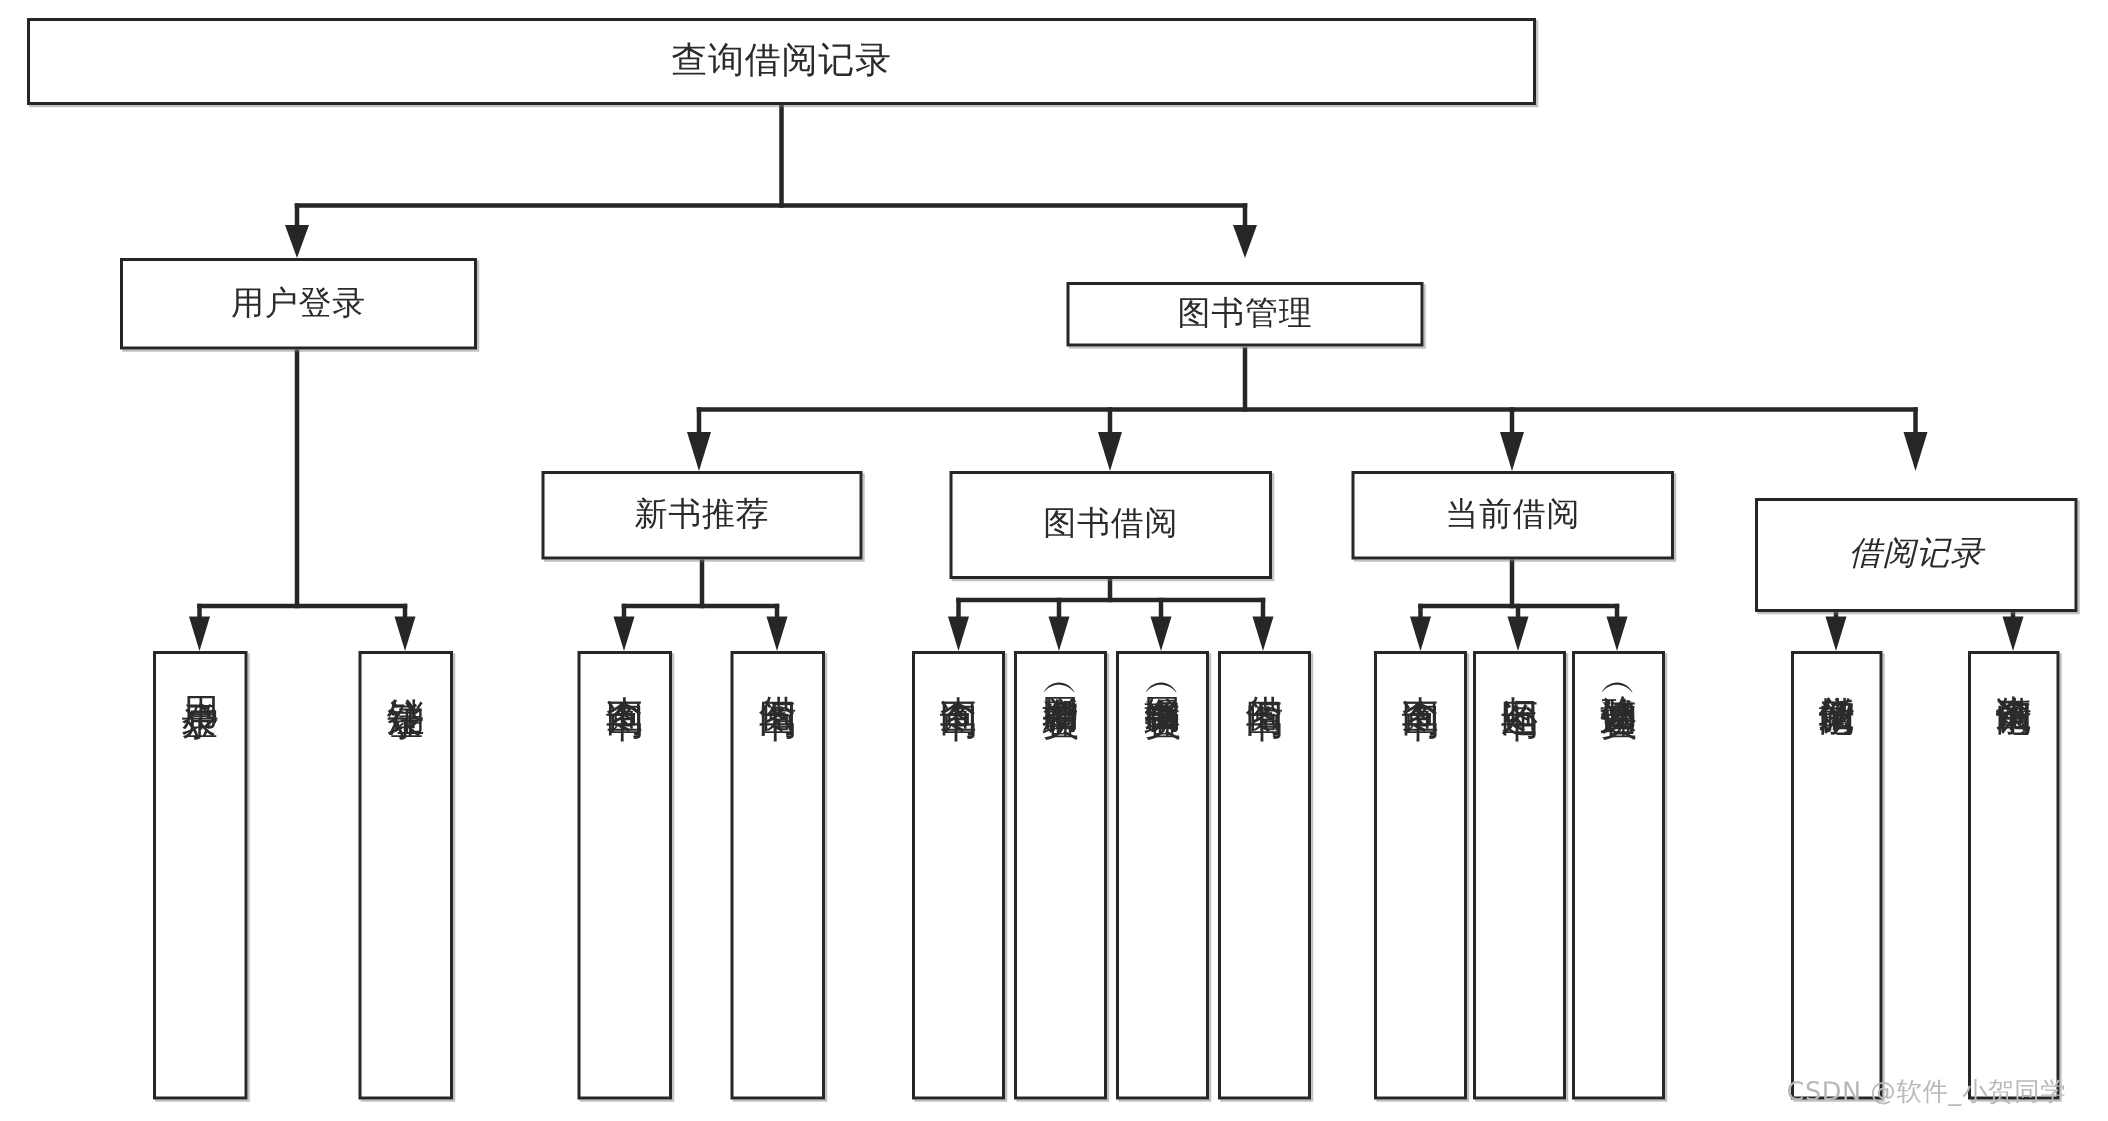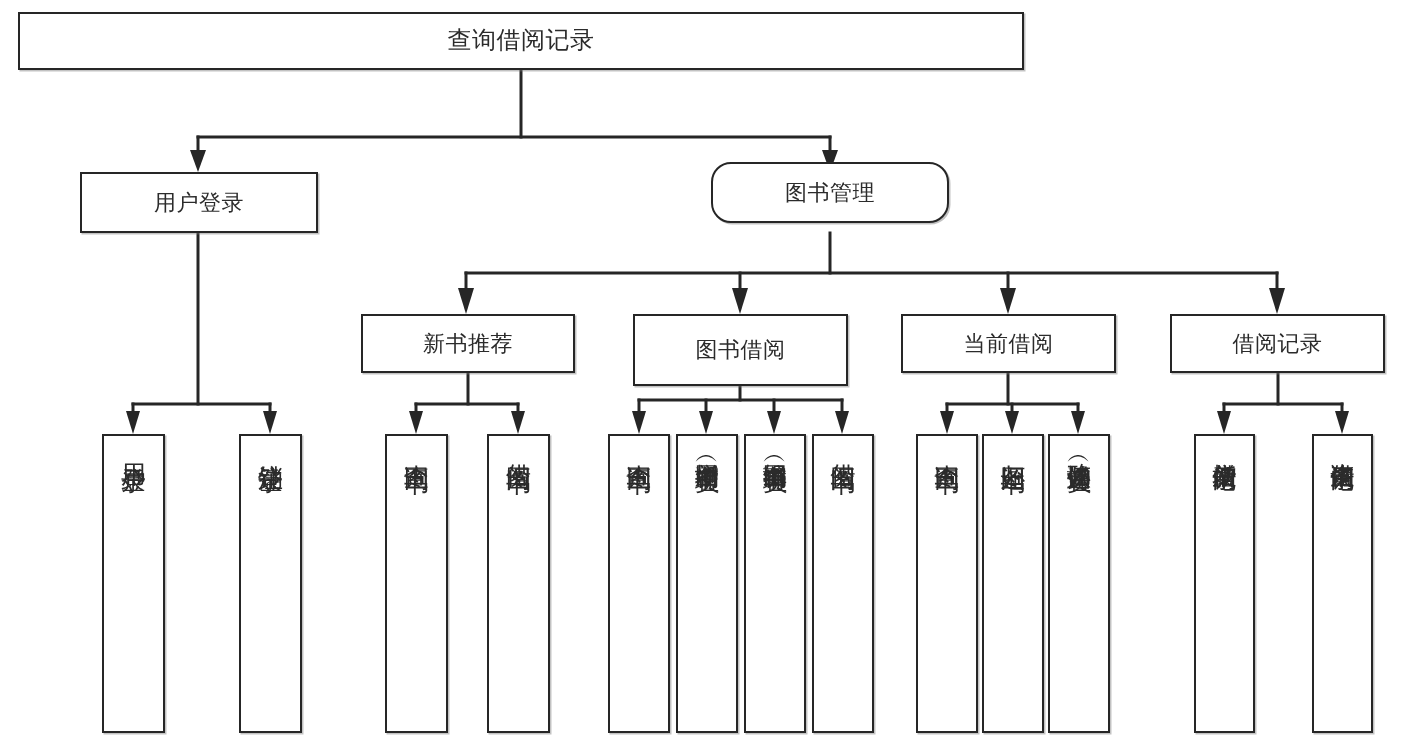--- a/index.html
+++ b/index.html
@@ -151,34 +151,34 @@
     </g>
   </svg>
 
   <div class="node h root" style="left:18px; top:12px; width:1006px; height:58px;">
     <span class="lbl">查询借阅记录</span>
   </div>
 
   <div class="node h lvl2" style="left:80px; top:172px; width:238px; height:61px;">
     <span class="lbl">用户登录</span>
   </div>
-  <div class="node h lvl2" style="left:711px; top:162px; width:238px; height:61px;border-radius:20px;">
+  <div class="node h lvl2" style="left:711px; top:188px; width:238px; height:43px;">
     <span class="lbl">图书管理</span>
   </div>
 
   <div class="node h lvl2" style="left:361px; top:314px; width:214px; height:59px;">
     <span class="lbl">新书推荐</span>
   </div>
   <div class="node h lvl2" style="left:633px; top:314px; width:215px; height:72px;">
     <span class="lbl">图书借阅</span>
   </div>
   <div class="node h lvl2" style="left:901px; top:314px; width:215px; height:59px;">
     <span class="lbl">当前借阅</span>
   </div>
-  <div class="node h lvl2" style="left:1170px; top:314px; width:215px; height:59px;">
+  <div class="node h lvl2" style="left:1170px; top:332px; width:215px; height:76px;font-style:italic;">
     <span class="lbl">借阅记录</span>
   </div>
 
   <div class="node v" style="left:102px; top:434px; width:63px; height:299px;">
     <span class="lbl">用户登录</span>
   </div>
   <div class="node v" style="left:239px; top:434px; width:63px; height:299px;">
     <span class="lbl">注销登录</span>
   </div>
 
@@ -212,14 +212,15 @@
     <span class="lbl">确认归还（管理员）</span>
   </div>
 
   <div class="node v tall" style="left:1194px; top:434px; width:61px; height:299px;">
     <span class="lbl">新增借阅记录</span>
   </div>
   <div class="node v tall" style="left:1312px; top:434px; width:61px; height:299px;">
     <span class="lbl">查询借阅记录</span>
   </div>
 
+  <div class="watermark" style="left:1191px; top:716px;">CSDN @软件_小贺同学</div>
 
 </div>
 
 </body></html>

